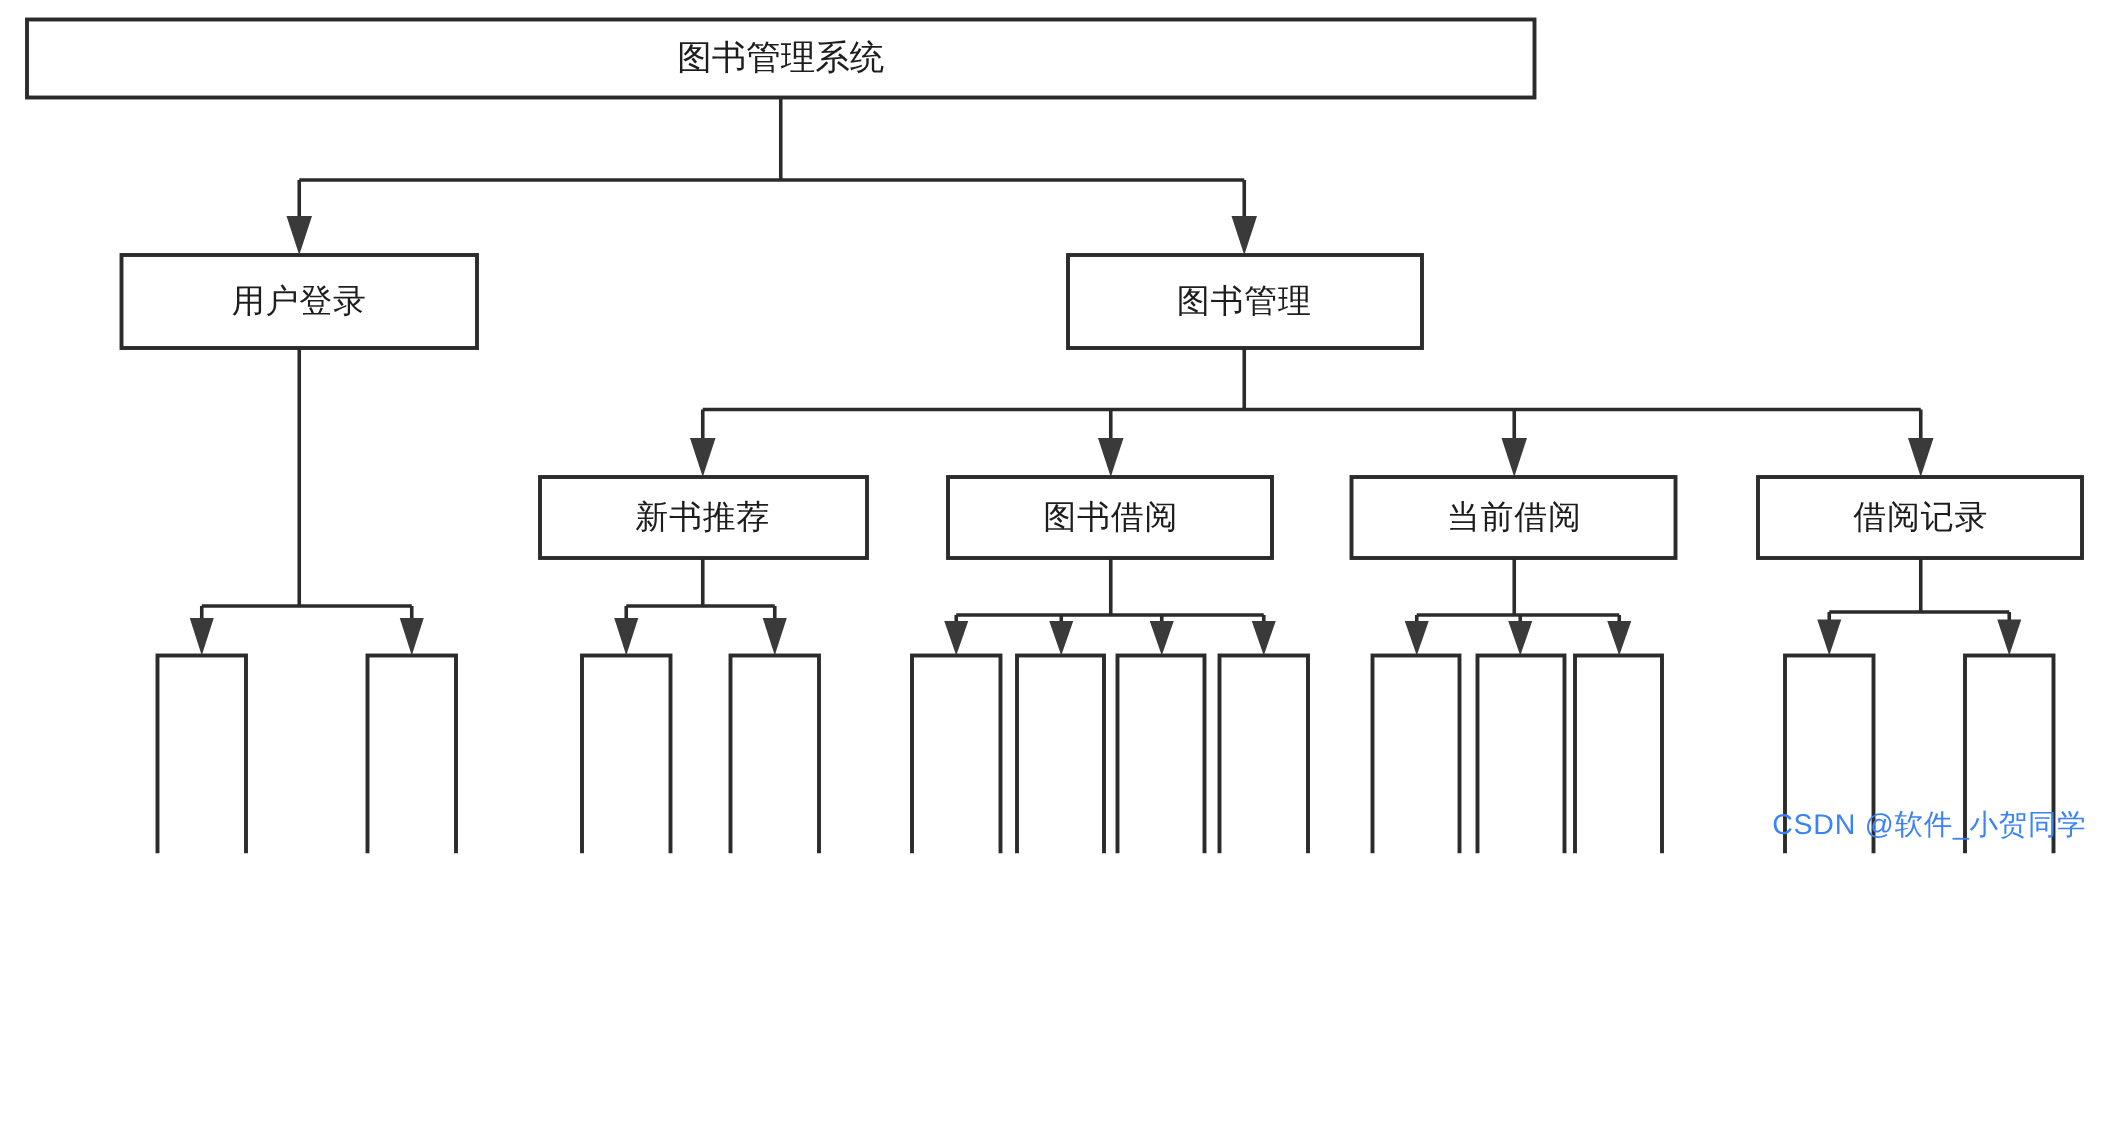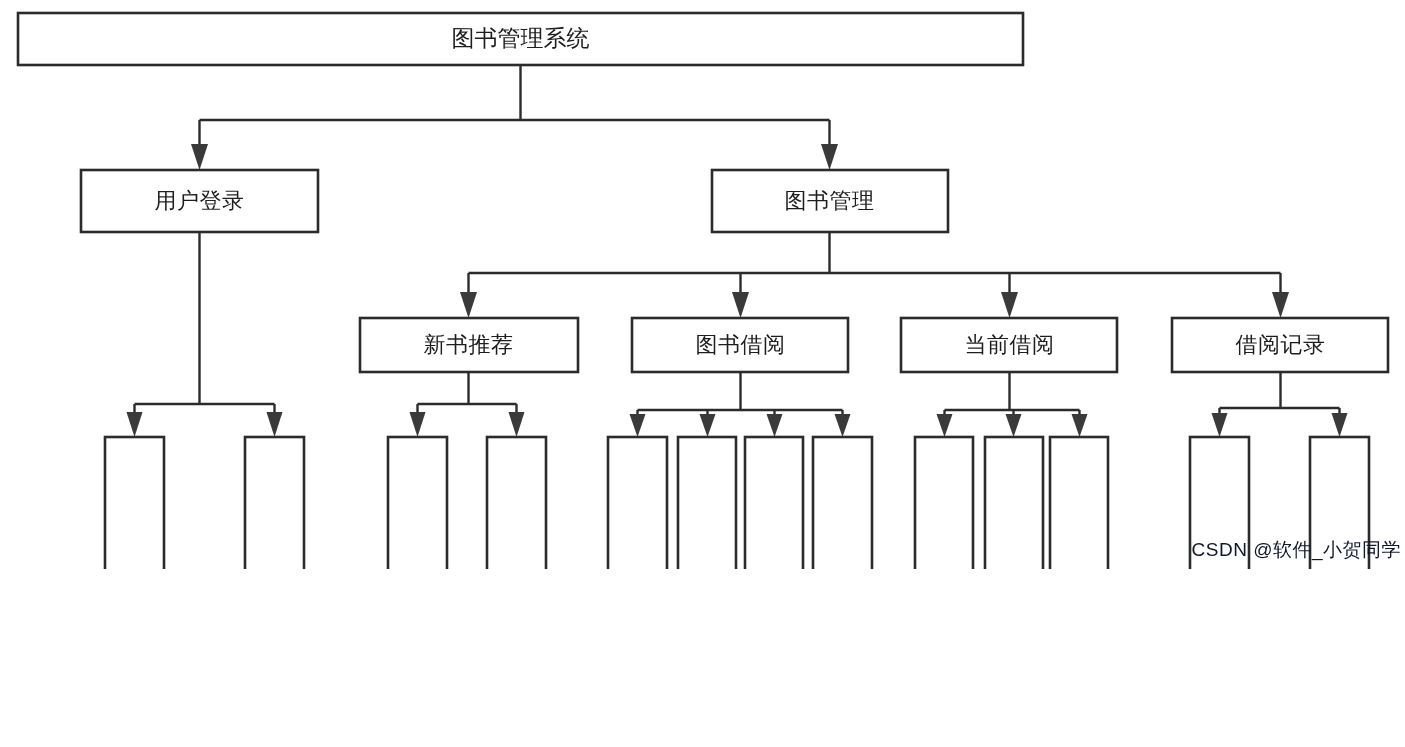--- a/index.html
+++ b/index.html
@@ -68,25 +68,25 @@
     letter-spacing: 2px;
     white-space: nowrap;
     pointer-events: none;
     text-align: center;
     display: flex;
     align-items: center;
     justify-content: center;
   }
   .watermark {
     position: absolute;
-    right: 4px;
+    right: 14px;
     bottom: 6px;
     font-family: "Liberation Sans", "DejaVu Sans", sans-serif;
     font-size: 19px;
-    color: #0f172a;
+    color: #3b82f6;
     letter-spacing: 0.5px;
     white-space: nowrap;
     user-select: none;
   }
 </style>
 </head>
 <body>
 
 <div id="diagram-root">
 

